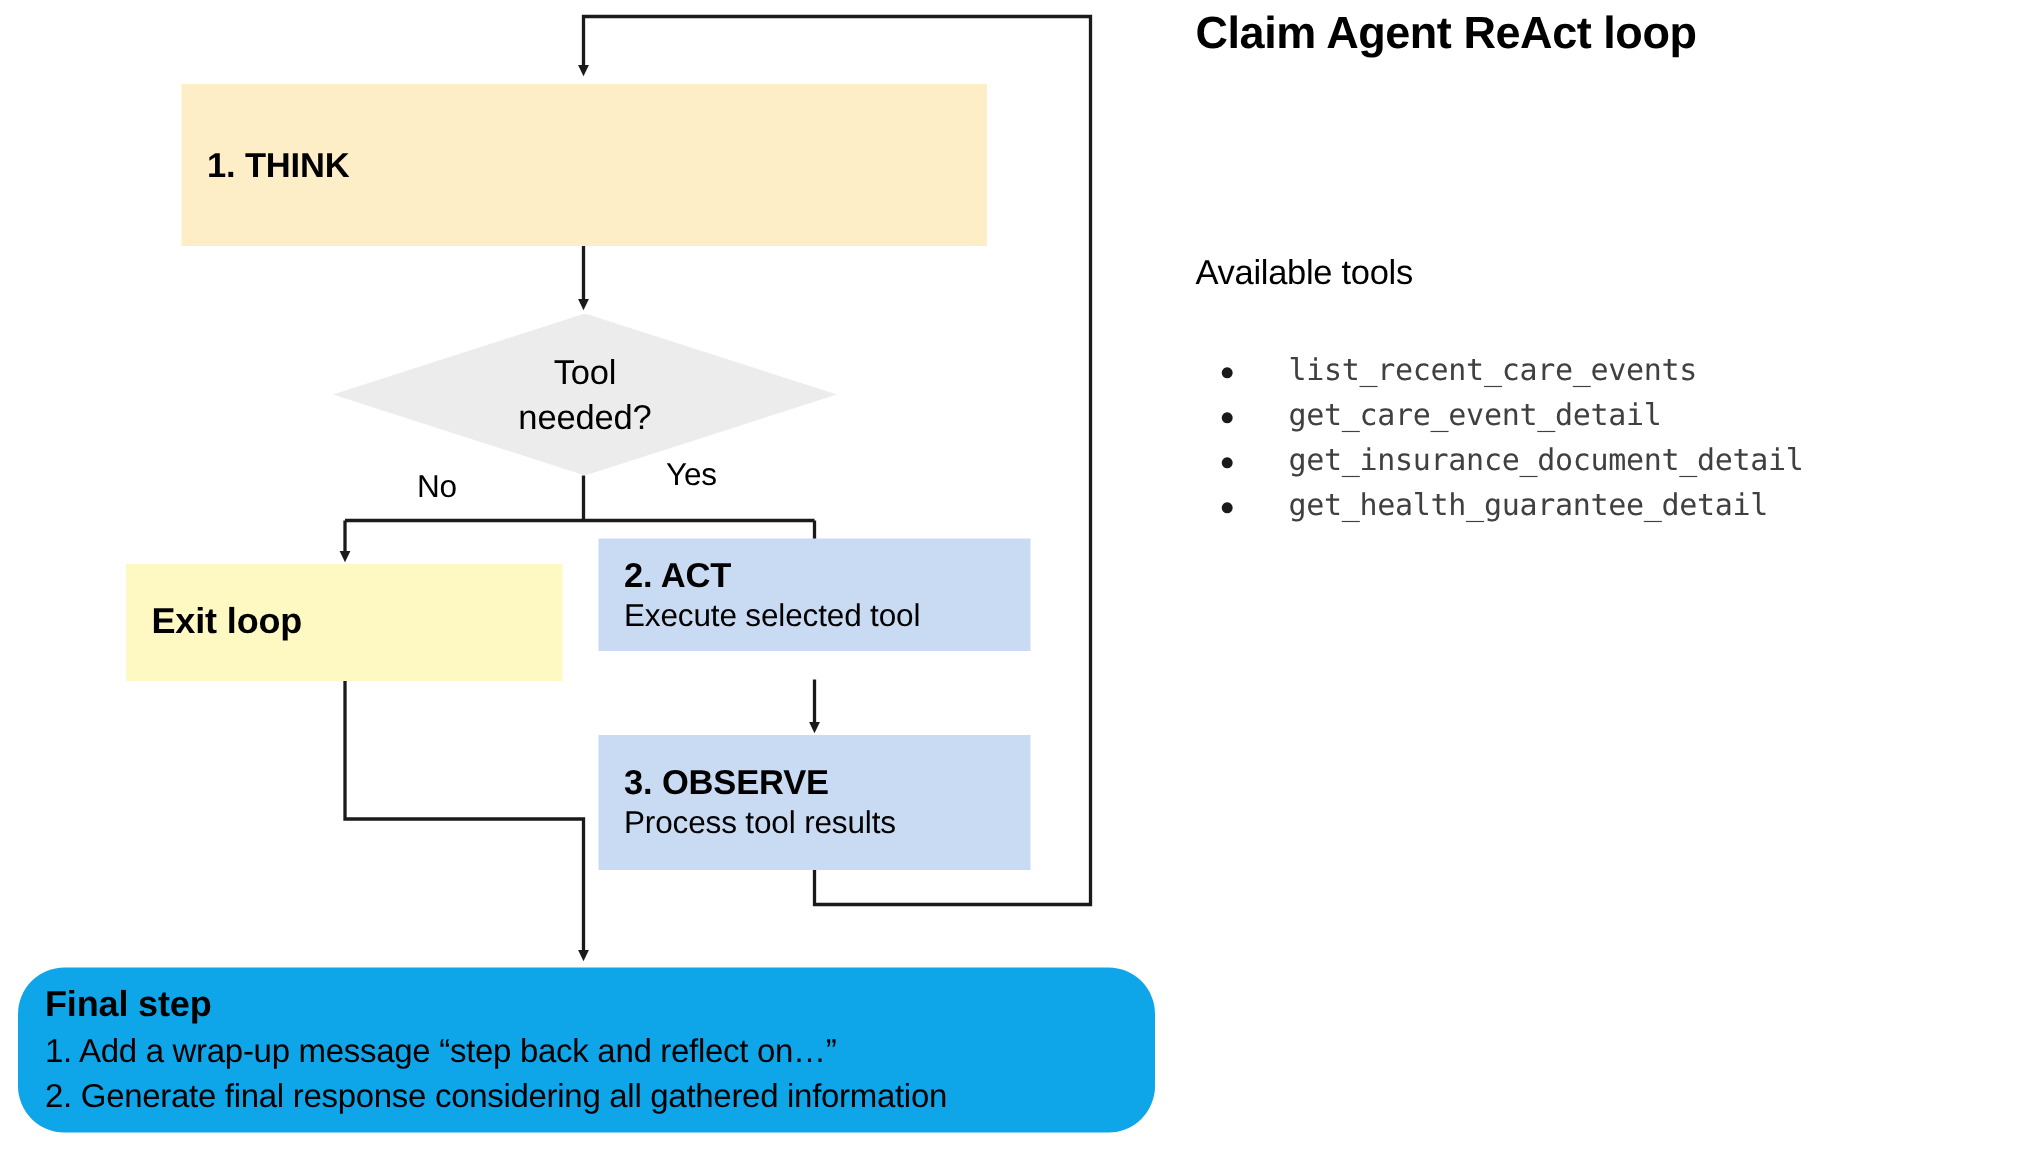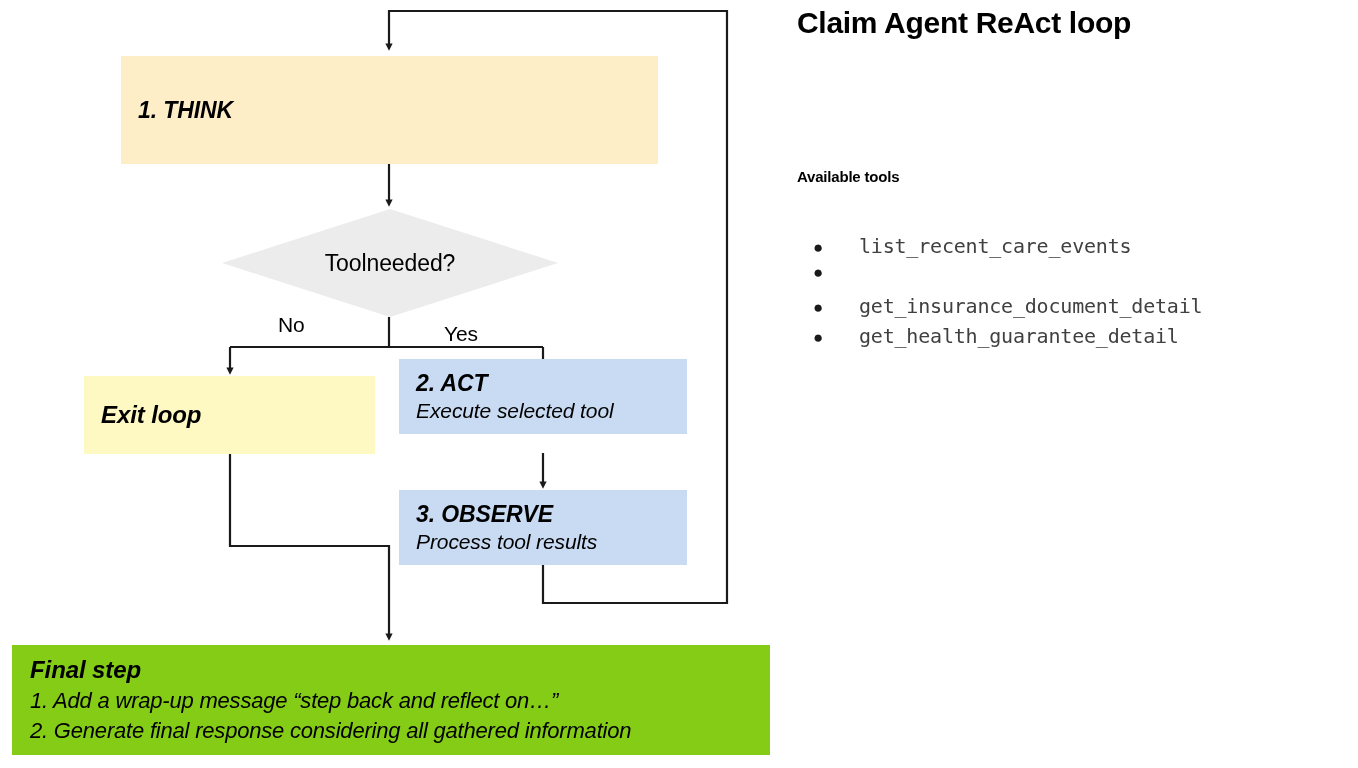--- a/index.html
+++ b/index.html
@@ -32,100 +32,99 @@
   }
 
   
   .node {
     position: absolute;
     box-sizing: border-box;
     padding: 8px 16px 8px 17px;
     display: flex;
     flex-direction: column;
     justify-content: center;
-    font-style: italic;
   }
   .node .node-title {
     font-size: 23px;
     font-weight: bold;
     line-height: 1.22;
     letter-spacing: -0.1px;
   }
   .node .node-desc {
     font-size: 21px;
     font-weight: normal;
     line-height: 1.33;
     letter-spacing: -0.1px;
   }
 
   .node-think   { left: 121px; top: 56px;  width: 537px; height: 108px; background: #fdeec7; }
   .node-exit    { left: 84px;  top: 376px; width: 291px; height: 78px;  background: #fef9c3;
                   justify-content: center; }
   .node-act     { left: 399px; top: 359px; width: 288px; height: 75px;  background: #c9dbf3; }
-  .node-observe { left: 399px; top: 490px; width: 288px; height: 75px;  background: #c9dbf3; justify-content: center; }
-  .node-final   { left: 12px;  top: 645px; width: 758px; height: 110px; background: #84cc16;
-                  padding: 10px 16px 10px 18px; justify-content: flex-start; }
+  .node-observe { left: 399px; top: 490px; width: 288px; height: 90px;  background: #c9dbf3; justify-content: center; }
+  .node-final   { left: 12px;  top: 645px; width: 758px; height: 110px; background: #0ea5e9;
+                  padding: 10px 16px 10px 18px; justify-content: flex-start; border-radius: 31px; }
 
   .node-exit .node-title { font-size: 24px; }
   .node-final .node-title { font-size: 24px; margin-bottom: 2px; }
   .node-final .final-line {
     font-size: 22px;
     line-height: 1.36;
     letter-spacing: -0.2px;
   }
 
   
   .decision {
     position: absolute;
     left: 222px; top: 209px;
     width: 336px; height: 108px;
     background: #ececec;
     clip-path: polygon(50% 0%, 100% 50%, 50% 100%, 0% 50%);
     display: flex;
-    flex-direction: row;
+    flex-direction: column;
     align-items: center;
     justify-content: center;
   }
   .decision-line {
     font-size: 23px;
     line-height: 1.32;
     text-align: center;
     letter-spacing: -0.1px;
   }
 
   
   .edge-label {
     position: absolute;
     font-size: 21px;
     letter-spacing: -0.1px;
     white-space: nowrap;
     text-align: right;
   }
   .edge-label-no  { left: 278px; top: 313px; }
-  .edge-label-yes { left: 444px; top: 322px; }
+  .edge-label-yes { left: 444px; top: 305px; }
 
   
   #right-panel {
     position: absolute;
     left: 795px; top: 0;
     width: 548px; height: 768px;
   }
   #panel-title {
     position: absolute;
     left: 2px; top: 6px;
     font-size: 30px;
     font-weight: bold;
     letter-spacing: -0.3px;
     white-space: nowrap;
   }
   #tools-heading {
     position: absolute;
     left: 2px; top: 168px;
-    font-size: 15px;
-    font-weight: bold;
+    font-size: 23px;
+    font-weight: normal;
     letter-spacing: -0.2px;
   }
   #tools-list {
     position: absolute;
     left: 18px; top: 234px;
     margin: 0;
     padding: 0;
     list-style: none;
   }
   #tools-list li {
@@ -222,20 +221,21 @@
 
   <div id="tools-heading">Available tools</div>
 
   <ul id="tools-list">
     <li>
       <span class="bullet">●</span>
       <span class="tool-name">list_recent_care_events</span>
     </li>
     <li>
       <span class="bullet">●</span>
+      <span class="tool-name">get_care_event_detail</span>
     </li>
     <li>
       <span class="bullet">●</span>
       <span class="tool-name">get_insurance_document_detail</span>
     </li>
     <li>
       <span class="bullet">●</span>
       <span class="tool-name">get_health_guarantee_detail</span>
     </li>
   </ul>

